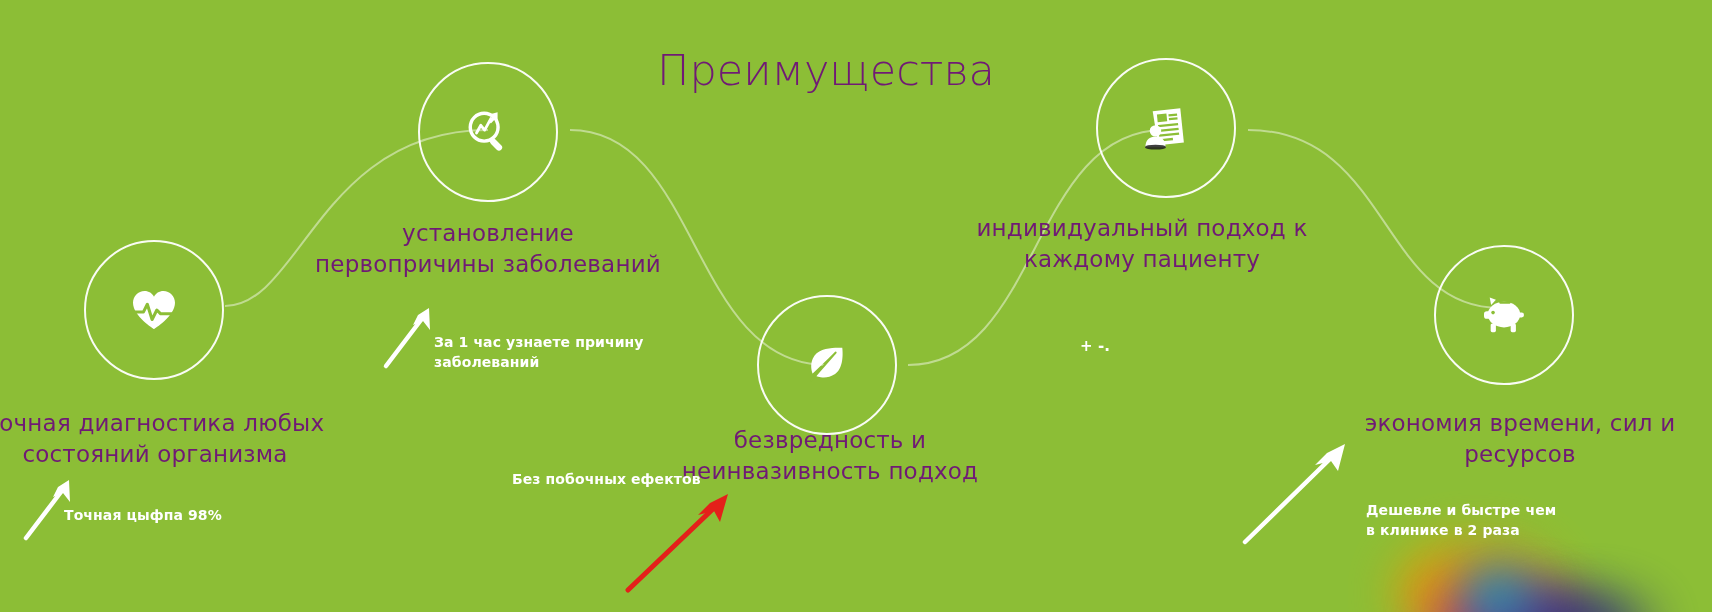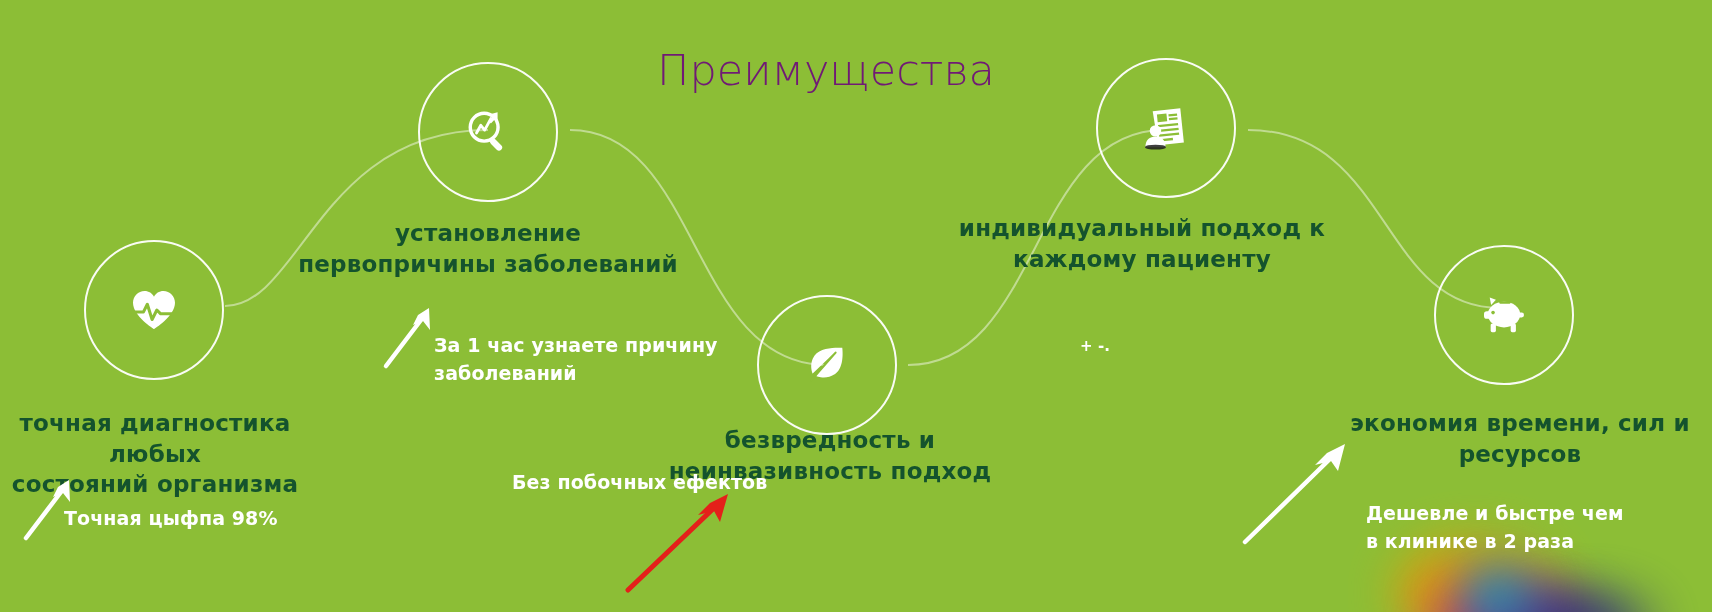--- a/index.html
+++ b/index.html
@@ -49,34 +49,34 @@
   .circle{
     position:absolute;
     border-radius:50%;
     border:2px solid rgba(255,255,255,.95);
     box-sizing:border-box;
     display:flex;align-items:center;justify-content:center;
   }
   .circle svg{display:block;}
   .node-label{
     position:absolute;
-    color:#14532d;
+    color:#701a75;
     font-size:23px;
-    font-weight:700;
+    font-weight:400;
     line-height:1.33;
     text-align:center;
     letter-spacing:.2px;
     white-space:pre-line;
   }
 
   
   .note{
     position:absolute;
     color:#ffffff;
-    font-size:19px;
+    font-size:14px;
     font-weight:bold;
     line-height:1.45;
     letter-spacing:.1px;
     white-space:pre-line;
     font-family:"DejaVu Sans", sans-serif;
   }
   .arrow{position:absolute;pointer-events:none;}
 </style>
 </head>
 <body>

